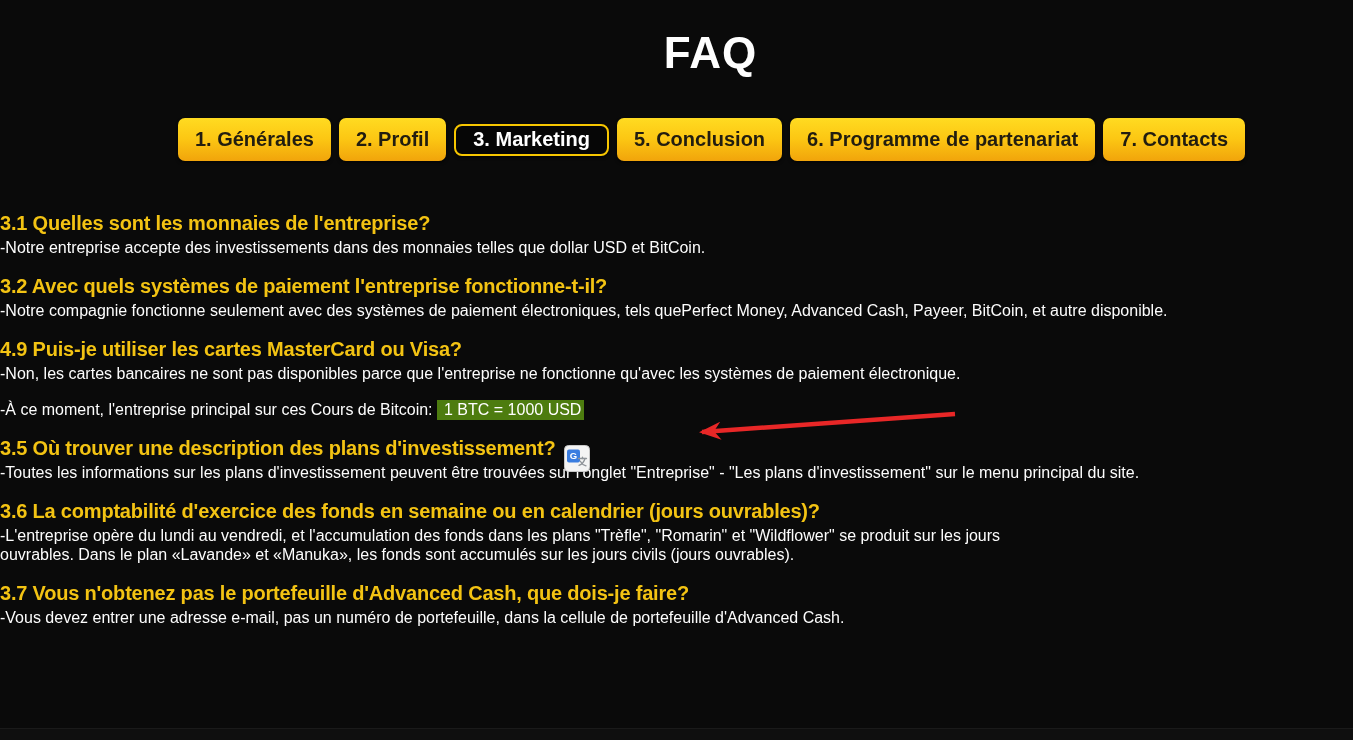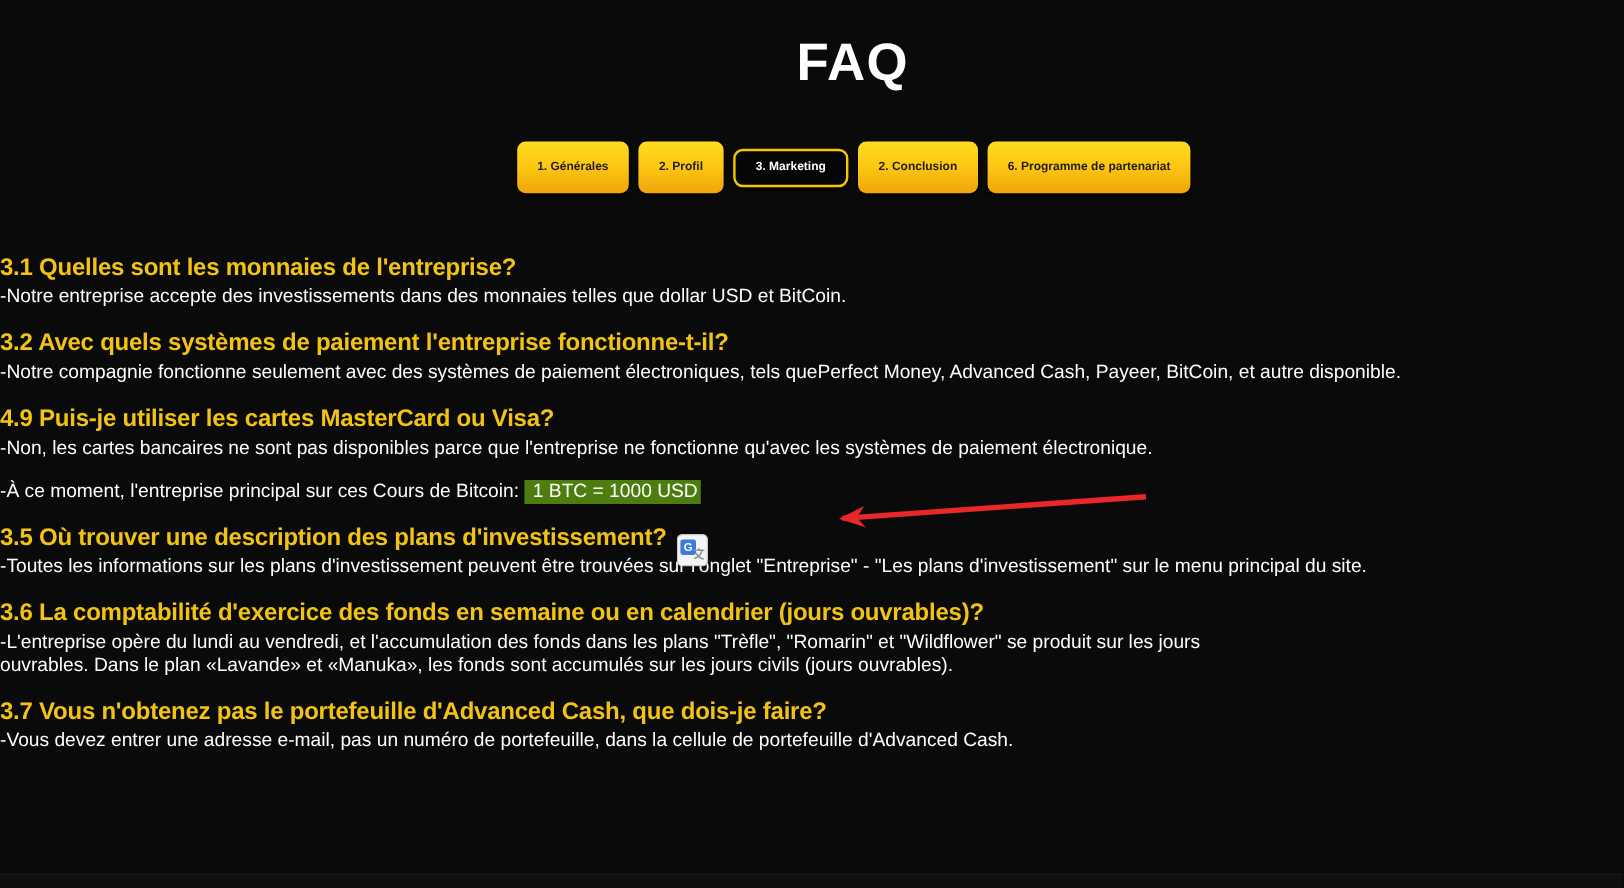--- a/index.html
+++ b/index.html
@@ -30,21 +30,21 @@
     left: 35px;
   }
   .tab {
     height: 43px;
     padding: 0 17px;
     border: none;
     border-radius: 7px;
     background: linear-gradient(180deg, #ffdb21 0%, #fcc713 48%, #f1a40b 100%);
     color: #221d10;
     font-family: "Liberation Sans", sans-serif;
-    font-size: 10px;
+    font-size: 20px;
     font-weight: bold;
     cursor: pointer;
     box-shadow: 0 2px 3px rgba(0,0,0,0.55);
   }
   .tab.active {
     height: 32px;
     background: #060606;
     border: 2px solid #f7c600;
     color: #ffffff;
     border-radius: 8px;
@@ -100,22 +100,23 @@
 </style>
 </head>
 <body>
 
 <h1 class="page-title">FAQ</h1>
 
 <div class="tabs">
   <button class="tab">1. Générales</button>
   <button class="tab">2. Profil</button>
   <button class="tab active">3. Marketing</button>
-  <button class="tab">2. Conclusion</button>
+  <button class="tab">5. Conclusion</button>
   <button class="tab">6. Programme de partenariat</button>
+  <button class="tab">7. Contacts</button>
 </div>
 
 <div class="faq-list">
 
   <div class="faq-item">
     <div class="faq-question">3.1 Quelles sont les monnaies de l'entreprise?</div>
     <div class="faq-answer nowrap">-Notre entreprise accepte des investissements dans des monnaies telles que dollar USD et BitCoin.</div>
   </div>
 
   <div class="faq-item">

